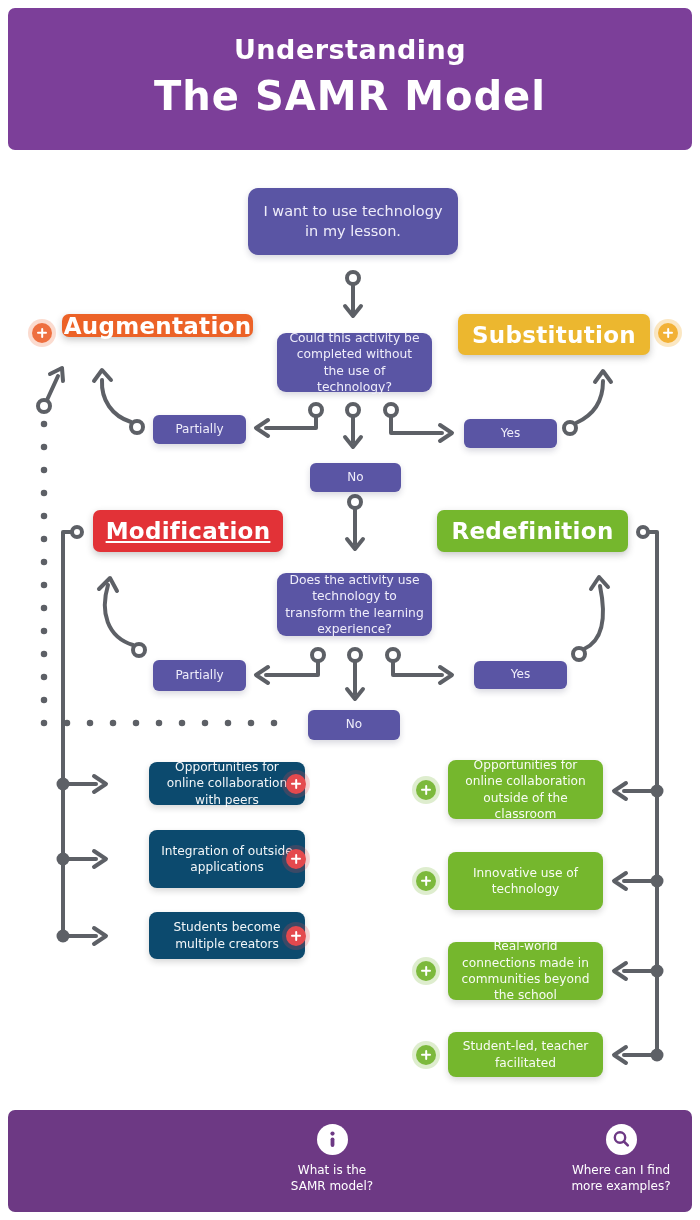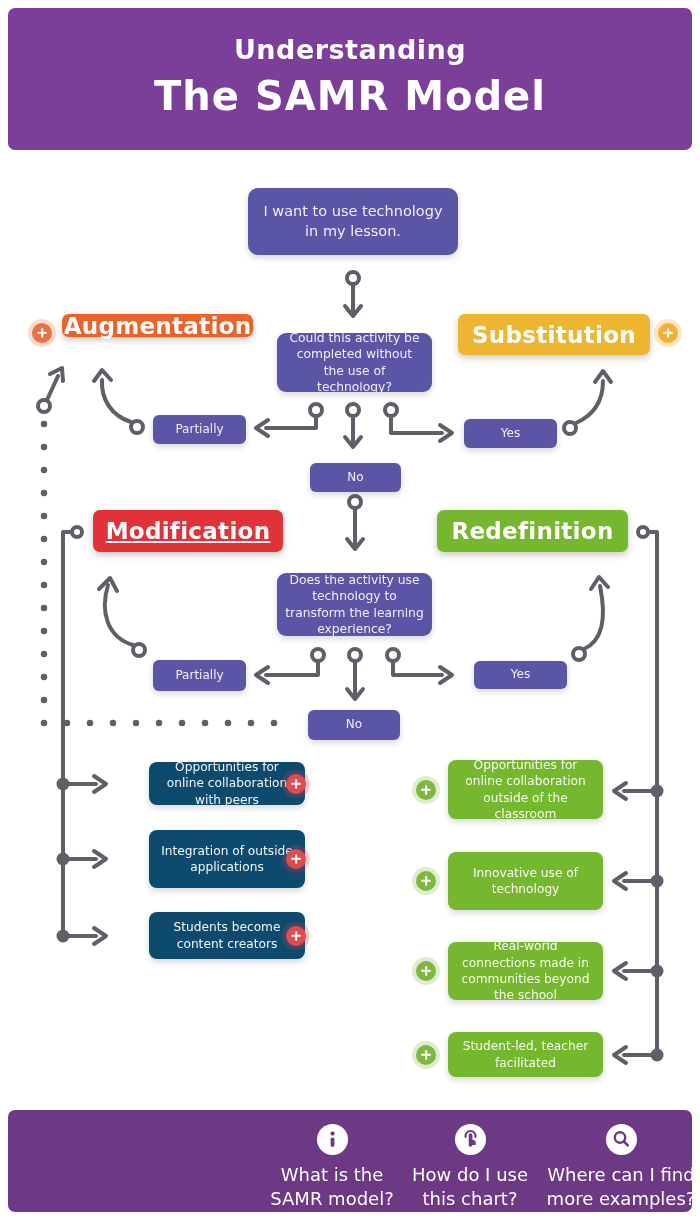--- a/index.html
+++ b/index.html
@@ -37,21 +37,21 @@
   .plus.red{background:#e4494e;box-shadow:0 0 0 4px rgba(228,73,78,.22);}
   .plus.green{background:#7cb93c;box-shadow:0 0 0 4px rgba(124,185,60,.25);}
   
   #wires{position:absolute;left:0;top:0;pointer-events:none;}
   .ln{stroke:#5d6066;stroke-width:4;fill:none;stroke-linecap:round;stroke-linejoin:round;}
   .oc{fill:#fff;}
   .dots{stroke:#5d6066;stroke-width:6.5;fill:none;stroke-linecap:round;stroke-dasharray:0 23;}
   .navitem{position:absolute;display:flex;flex-direction:column;align-items:center;color:#fff;}
   .navitem .bubble{width:31px;height:31px;border-radius:50%;background:#fff;display:flex;
         align-items:center;justify-content:center;}
-  .navitem .lbl{margin-top:8px;font-size:18px;line-height:1.32;text-align:center;white-space:pre-line;
+  .navitem .lbl{margin-top:8px;font-size:12px;line-height:1.32;text-align:center;white-space:pre-line;
         font-family:"DejaVu Sans","Liberation Sans",sans-serif;}
 </style>
 </head>
 <body>
 
 <div id="page">
 
   <div id="header" class="band">
     <div class="kicker">Understanding</div>
     <div class="title">The SAMR Model</div>
@@ -159,21 +159,21 @@
   <div class="cat green" style="left:437px;top:510px;width:191px;height:42px;">Redefinition</div>
 
   <div class="fb question" style="left:277px;top:573px;width:155px;height:63px;">Does the activity use technology to transform the learning experience?</div>
 
   <div class="fb ans" style="left:153px;top:660px;width:93px;height:31px;">Partially</div>
   <div class="fb ans" style="left:474px;top:661px;width:93px;height:28px;">Yes</div>
   <div class="fb ans" style="left:308px;top:710px;width:92px;height:30px;">No</div>
 
   <div class="item red" style="left:117px;top:762px;width:156px;height:43px;">Opportunities for online collaboration with peers</div>
   <div class="item red" style="left:117px;top:830px;width:156px;height:58px;">Integration of outside applications</div>
-  <div class="item red" style="left:117px;top:912px;width:156px;height:47px;">Students become content creators</div>
+  <div class="item red" style="left:117px;top:912px;width:156px;height:47px;">Students become multiple creators</div>
   <div class="plus red" style="left:296px;top:784px;"></div>
   <div class="plus red" style="left:296px;top:859px;"></div>
   <div class="plus red" style="left:296px;top:936px;"></div>
 
   <div class="item green" style="left:448px;top:852px;width:155px;height:58px;">Innovative use of technology</div>
   <div class="item green" style="left:448px;top:760px;width:155px;height:59px;">Opportunities for online collaboration outside of the classroom</div>
   <div class="item green" style="left:448px;top:942px;width:155px;height:58px;">Real-world connections made in communities beyond the school</div>
   <div class="item green" style="left:448px;top:1032px;width:155px;height:45px;">Student-led, teacher facilitated</div>
   <div class="plus green" style="left:426px;top:790px;"></div>
   <div class="plus green" style="left:426px;top:881px;"></div>
@@ -186,31 +186,20 @@
       <div class="bubble">
         <svg width="31" height="31" viewBox="0 0 31 31">
           <circle cx="15.5" cy="9.6" r="2.1" fill="#6d3984"></circle>
           <rect x="13.6" y="13.4" width="3.8" height="9.6" rx="1.9" fill="#6d3984"></rect>
         </svg>
       </div>
       <div class="lbl">What is the
 SAMR model?</div>
     </div>
 
-    <div class="navitem" style="left:387px;top:14px;width:150px;">
-      <div class="bubble">
-        <svg width="31" height="31" viewBox="0 0 31 31">
-          <path d="M10.6,13 a5,5 0 1 1 9.8,0" stroke="#6d3984" stroke-width="2" fill="none" stroke-linecap="round"></path>
-          <rect x="13.7" y="9.2" width="3.7" height="13.5" rx="1.85" fill="#6d3984"></rect>
-          <path d="M17.2,15.5 l3.4,1.6 v4 h-6" fill="#6d3984"></path>
-        </svg>
-      </div>
-      <div class="lbl">How do I use
-this chart?</div>
-    </div>
 
     <div class="navitem" style="left:523px;top:14px;width:180px;">
       <div class="bubble">
         <svg width="31" height="31" viewBox="0 0 31 31">
           <circle cx="14" cy="13.5" r="5.2" stroke="#6d3984" stroke-width="2.4" fill="none"></circle>
           <path d="M17.9,17.5 L21.8,21.4" stroke="#6d3984" stroke-width="2.6" stroke-linecap="round"></path>
         </svg>
       </div>
       <div class="lbl">Where can I find
 more examples?</div>

